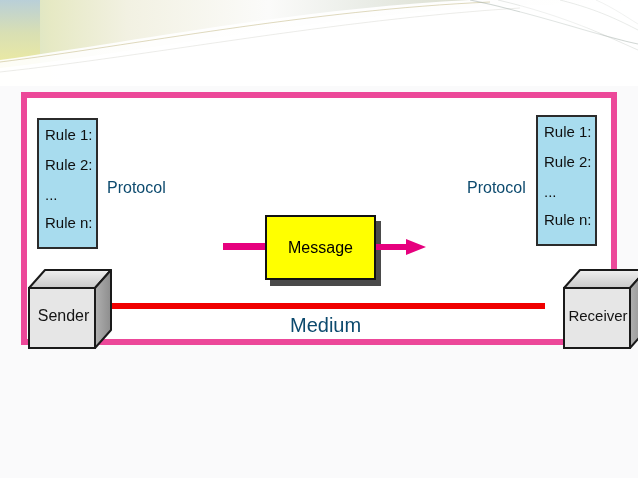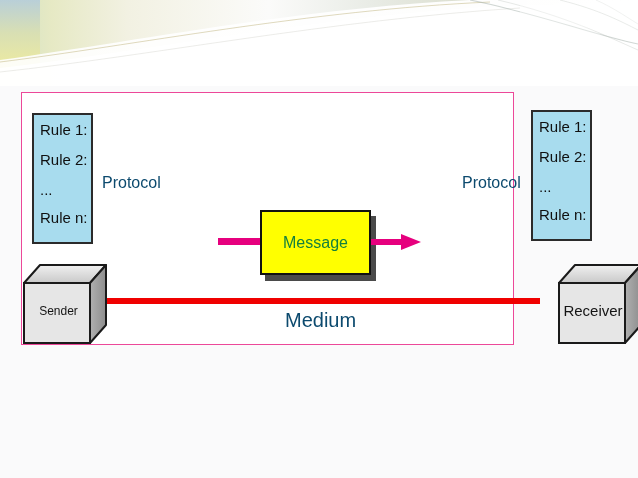--- a/index.html
+++ b/index.html
@@ -49,24 +49,24 @@
     letter-spacing: -0.2px;
     white-space: nowrap;
     z-index: 5;
   }
 
   
   .diagram {
     position: absolute;
     left: 21px;
     top: 92px;
-    width: 493px;
+    width: 596px;
     height: 253px;
     background: #ffffff;
-    border: 1px solid #ec4899;
+    border: 6px solid #ec4899;
     box-sizing: border-box;
   }
 
   
   .rule-box {
     position: absolute;
     width: 61px;
     height: 131px;
     background: #a8dcee;
     border: 2px solid #2b2b2b;
@@ -120,21 +120,21 @@
     background: #ffff00;
     border: 2px solid #111111;
     box-sizing: border-box;
     display: flex;
     align-items: center;
     justify-content: center;
   }
   .message-text {
     font-family: "Liberation Sans", sans-serif;
     font-size: 16px;
-    color: #15803d;
+    color: #000000;
   }
 
   
   .arrow-in {
     position: absolute;
     left: 196px;
     top: 145px;
     width: 44px;
     height: 7px;
     background: #e6007e;
@@ -181,21 +181,21 @@
     top: 0;
     width: 86px;
     height: 83px;
     display: flex;
     align-items: center;
     justify-content: center;
     padding-top: 12px;
     padding-right: 13px;
     box-sizing: border-box;
     font-family: "Liberation Sans", sans-serif;
-    font-size: 12px;
+    font-size: 16px;
     color: #141414;
     pointer-events: none;
     white-space: nowrap;
   }
   .cube.receiver .cube-label { font-size: 15px; padding-right: 14px; }
 </style>
 </head>
 <body>
 
 <div class="slide">

